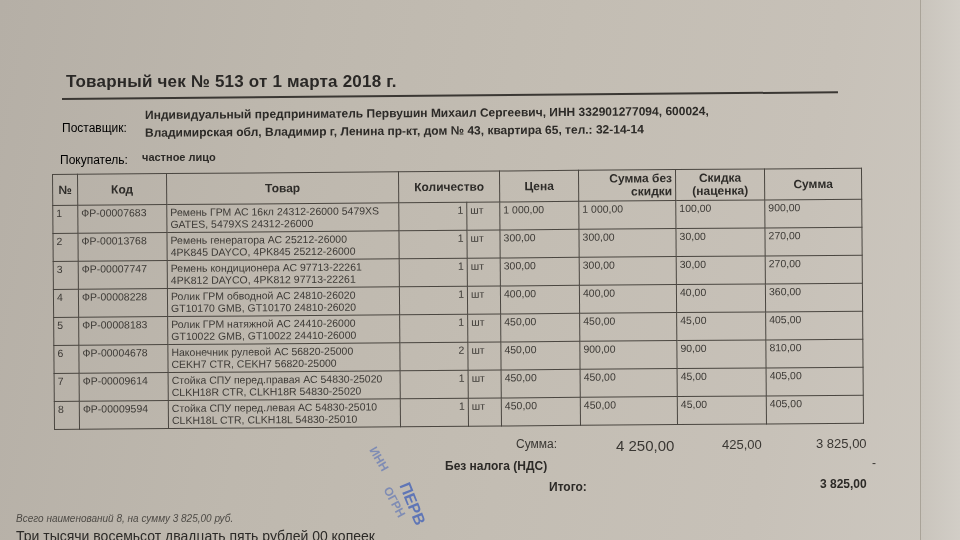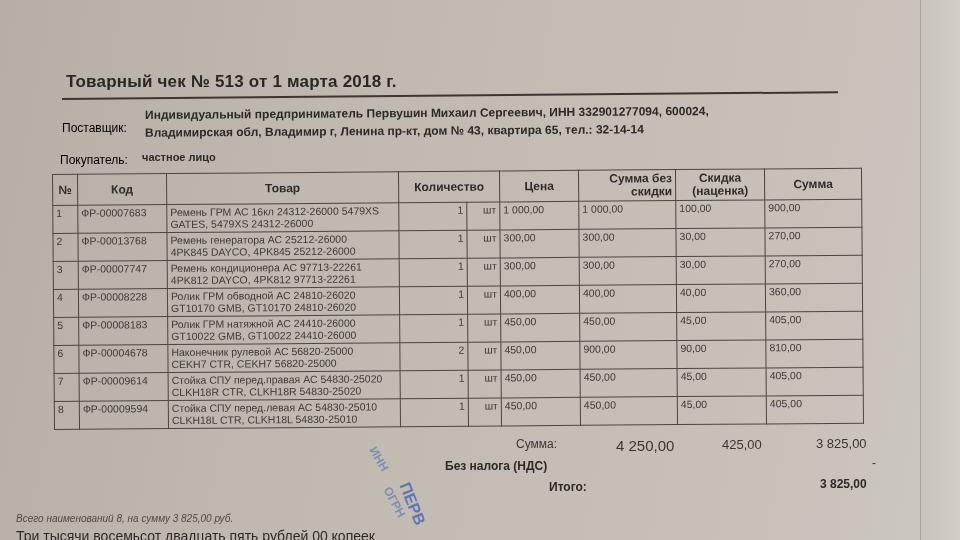--- a/index.html
+++ b/index.html
@@ -31,21 +31,21 @@
     table.items {
       position: absolute; left: 52px; top: 174px; width: 810px;
       border-collapse: collapse; transform: rotate(-0.45deg); transform-origin: left top;
       font-size: 10.5px; color: #3d3a36;
     }
     table.items th, table.items td { border: 1px solid #4a4640; padding: 1px 3px; vertical-align: top; }
     table.items th { font-size: 12px; font-weight: bold; color: #2e2c29; height: 28px; text-align: center; vertical-align: middle; line-height: 13px; }
     table.items td { height: 25px; line-height: 12px; }
     td.num { text-align: left; }
     td.qty { text-align: right; border-right: 1px solid #4a4640; }
-    td.unit { width: 26px; text-align: right; }
+    td.unit { width: 26px; }
     .totals { position: absolute; font-size: 12px; color: #3a3733; }
     .totals.bold { font-weight: bold; color: #2c2a27; }
     .footer1 { position: absolute; left: 16px; top: 513px; font-size: 10px; font-style: italic; color: #4e4b46; }
     .footer2 { position: absolute; left: 16px; top: 528px; font-size: 14px; color: #2c2a27; }
     .stamp { position: absolute; color: #3f5fb8; opacity: 0.75; font-weight: bold; }
   </style>
 </head>
 <body>
 
 <div class="paper"></div>

